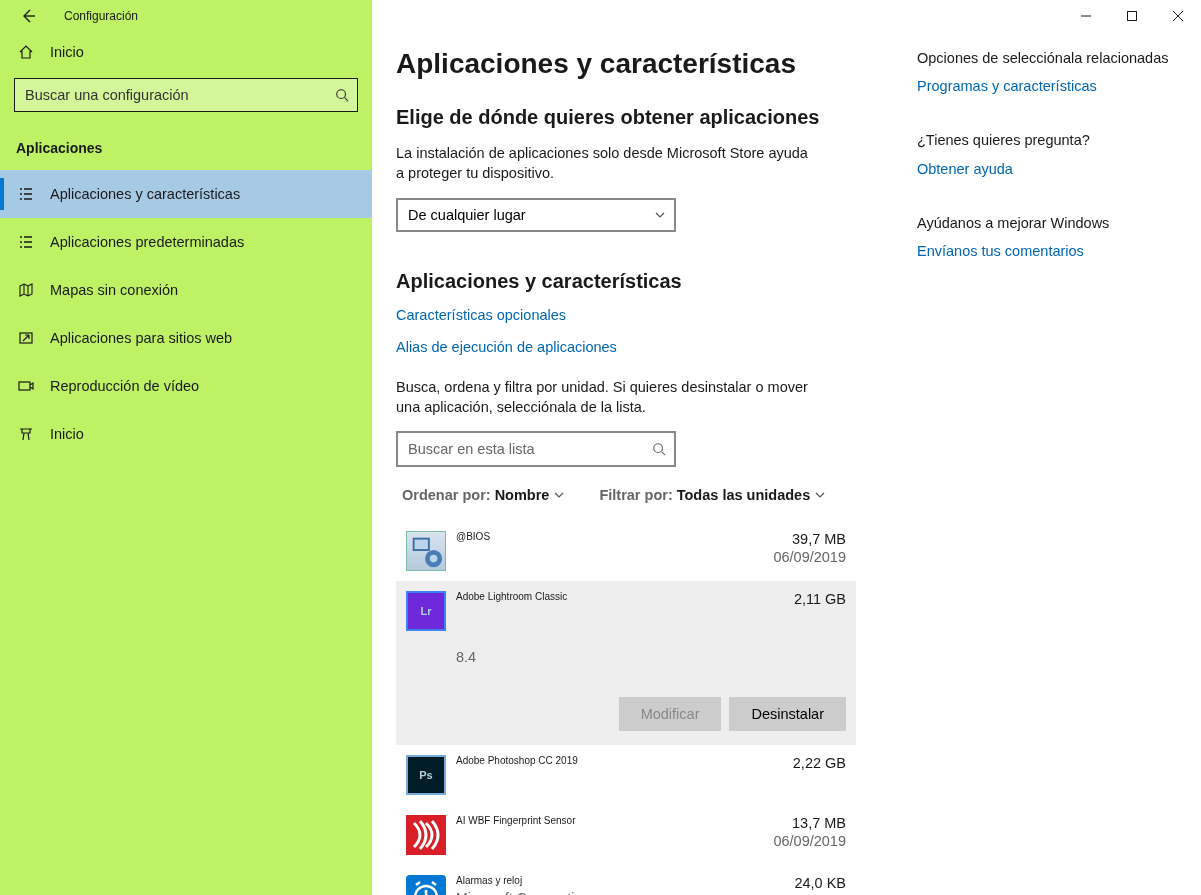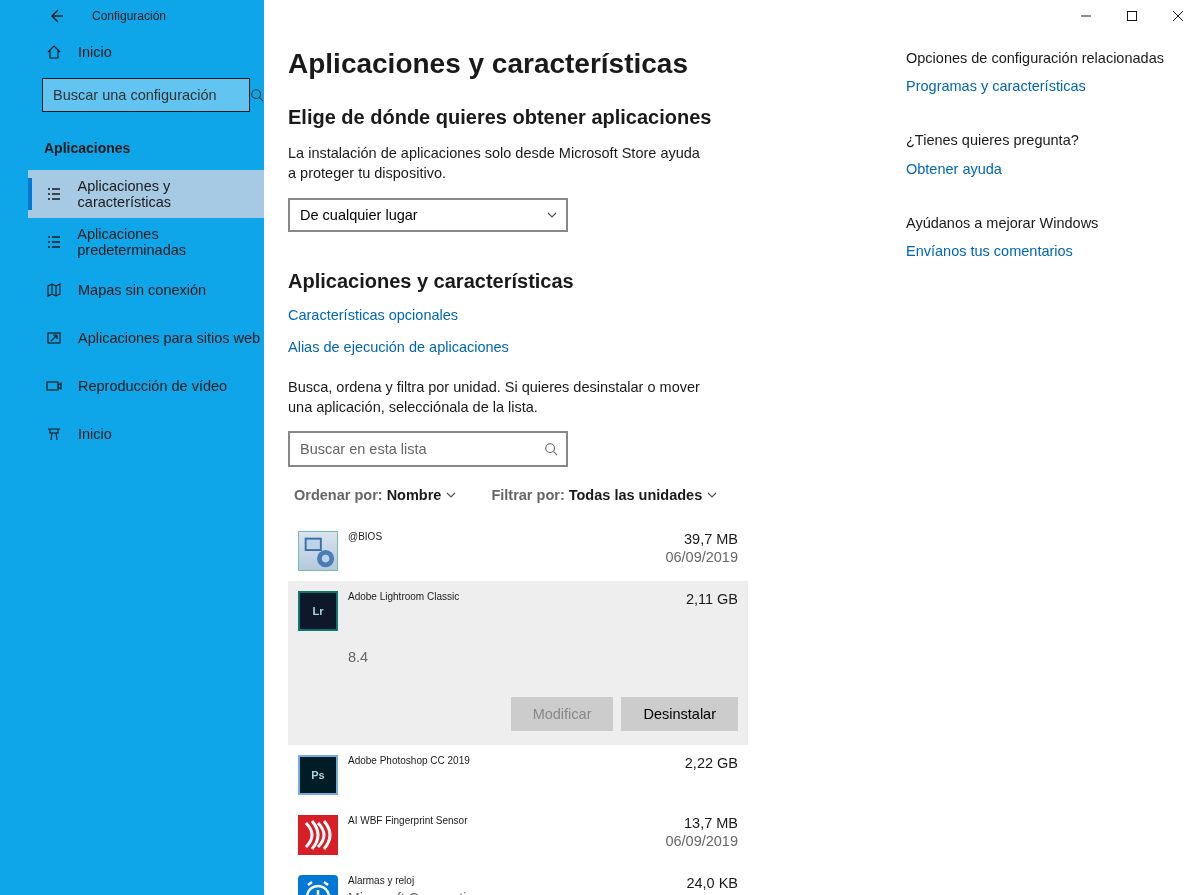--- a/index.html
+++ b/index.html
@@ -1,18 +1,18 @@
 <!DOCTYPE html>
 <html><head>
 <meta charset="utf-8">
 <style>
 * { margin: 0; padding: 0; box-sizing: border-box; font-family: "Segoe UI", -apple-system, sans-serif; }
 body { width: 1201px; height: 895px; background: #fff; display: flex; overflow: hidden; }
 
-.sidebar { width: 264px; height: 100%; background: #0ea5e9; display: flex; flex-direction: column; padding-left: 28px; }
+.sidebar { width: 372px; height: 100%; background: #bef264; display: flex; flex-direction: column; }
 .tbar { height: 32px; display: flex; align-items: center; padding-left: 16px; }
 .back-btn { width: 24px; height: 24px; display: flex; align-items: center; justify-content: center; cursor: pointer; }
 .tbar-title { margin-left: 24px; font-size: 12px; color: #1a1a1a; }
 
 .home-row { display: flex; align-items: center; padding: 12px 16px 10px 16px; cursor: pointer; }
 .home-row .ico { width: 20px; display: flex; align-items: center; justify-content: center; }
 .home-row .lbl { margin-left: 14px; font-size: 14.5px; color: #1a1a1a; }
 
 .search-wrap { padding: 8px 14px 0 14px; }
 .search-box { position: relative; border: 1px solid #1a1a1a; background: rgba(255,255,255,0.35); height: 34px; display: flex; align-items: center; }
@@ -71,21 +71,21 @@
 .app-ver { margin-left: 50px; margin-top: 18px; font-size: 14.5px; color: #666; }
 .app-btns { display: flex; justify-content: flex-end; gap: 8px; margin-top: 32px; }
 .app-btns button { border: none; background: #ccc; height: 34px; padding: 0 22px; font-size: 14.5px; cursor: pointer; }
 .app-btns button.disabled { color: #888; cursor: default; }
 
 .side-h { font-size: 14.5px; color: #1a1a1a; margin-bottom: 10px; line-height: 1.4; }
 .side-link { color: #0066b4; font-size: 14.5px; cursor: pointer; display: block; margin-bottom: 36px; }
 
 
 .tile-bios { background: linear-gradient(#d8e4ee,#b5c9dc); border: 1px solid #7ba; position: relative; }
-.tile-lr { background: #0f172a; border: 2px solid #0f766e; }
+.tile-lr { background: #6d28d9; border: 2px solid #3b82f6; }
 .tile-ps { background: #001d26; border: 2px solid #7ad; }
 .tile-fp { background: #d81f27; }
 .tile-clock { background: #0078d4; border-radius: 4px; }
 svg { display: block; }
 </style>
 </head>
 <body>
 
 <div class="sidebar">
   <div class="tbar">
@@ -338,21 +338,21 @@
                 <div class="date">06/09/2019</div>
               </div>
             </div>
           </div>
         </div>
 
       </div>
     </div>
 
     <div class="col-r">
-      <div class="side-h">Opciones de configuración relacionadas</div>
+      <div class="side-h">Opciones de selecciónala relacionadas</div>
       <a class="side-link">Programas y características</a>
 
       <div class="side-h">¿Tienes quieres pregunta?</div>
       <a class="side-link">Obtener ayuda</a>
 
       <div class="side-h">Ayúdanos a mejorar Windows</div>
       <a class="side-link">Envíanos tus comentarios</a>
     </div>
   </div>
 </div>

